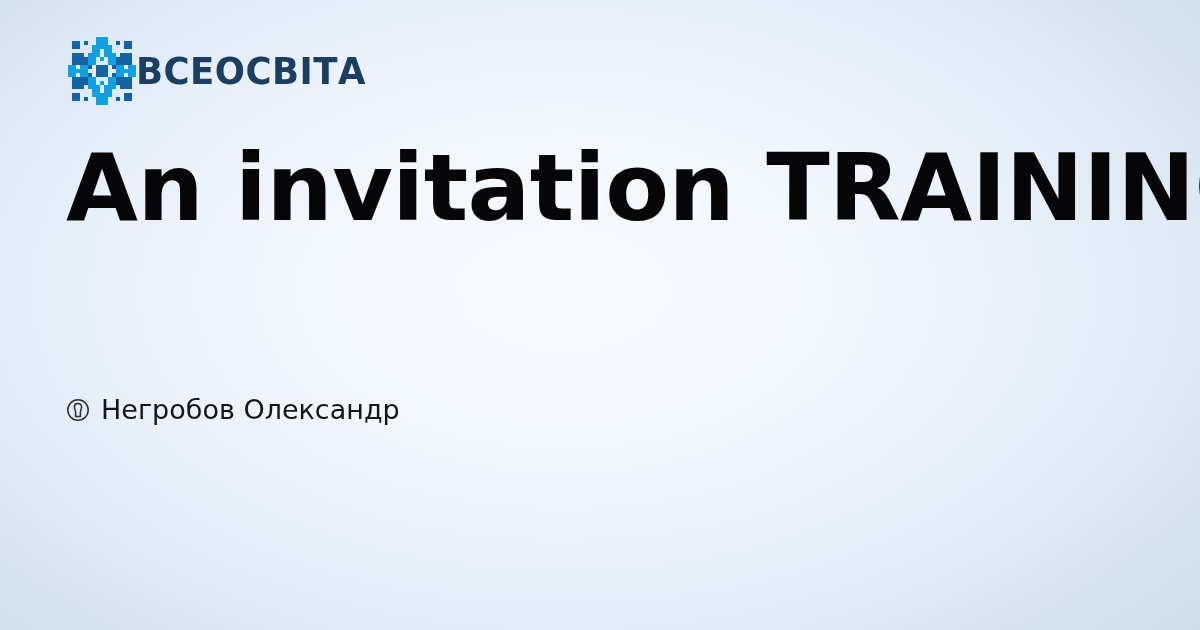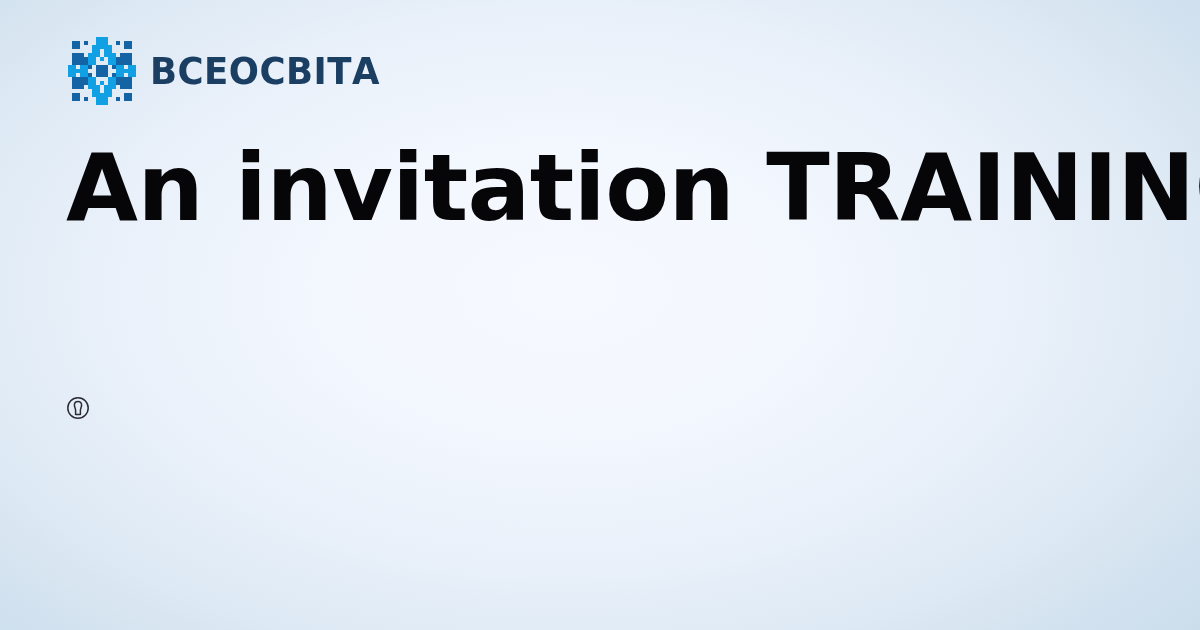--- a/index.html
+++ b/index.html
@@ -38,21 +38,21 @@
     right: 52px;
     height: 70px;
   }
 
   .brand {
     position: absolute;
     left: 0;
     top: 0;
     display: flex;
     align-items: center;
-    gap: 14px;
+    gap: 0;
     height: 70px;
   }
 
   .brand-mark {
     width: 68px;
     height: 68px;
     display: block;
     flex: none;
   }
 
@@ -227,15 +227,16 @@
 
   </div>
 
   <h1 class="title">An invitation TRAINING</h1>
 
   <div class="author">
     <svg class="author-icon" viewBox="0 0 24 24">
       <circle cx="12" cy="12" r="10.2" fill="none" stroke="#2b2b33" stroke-width="1.5"></circle>
       <path d="M12 5.4 C9.5 5.4 8.4 7.1 8.4 9.1 C8.4 11.1 9.6 12.6 9.6 14.1 L9.6 18.6 L14.4 18.6 L14.4 14.1 C14.4 12.6 15.6 11.1 15.6 9.1 C15.6 7.1 14.5 5.4 12 5.4 Z" fill="none" stroke="#2b2b33" stroke-width="1.5" stroke-linejoin="round"></path>
     </svg>
+    <span class="author-name">Негробов Олександр</span>
   </div>
 
 </div>
 
 </body></html>

